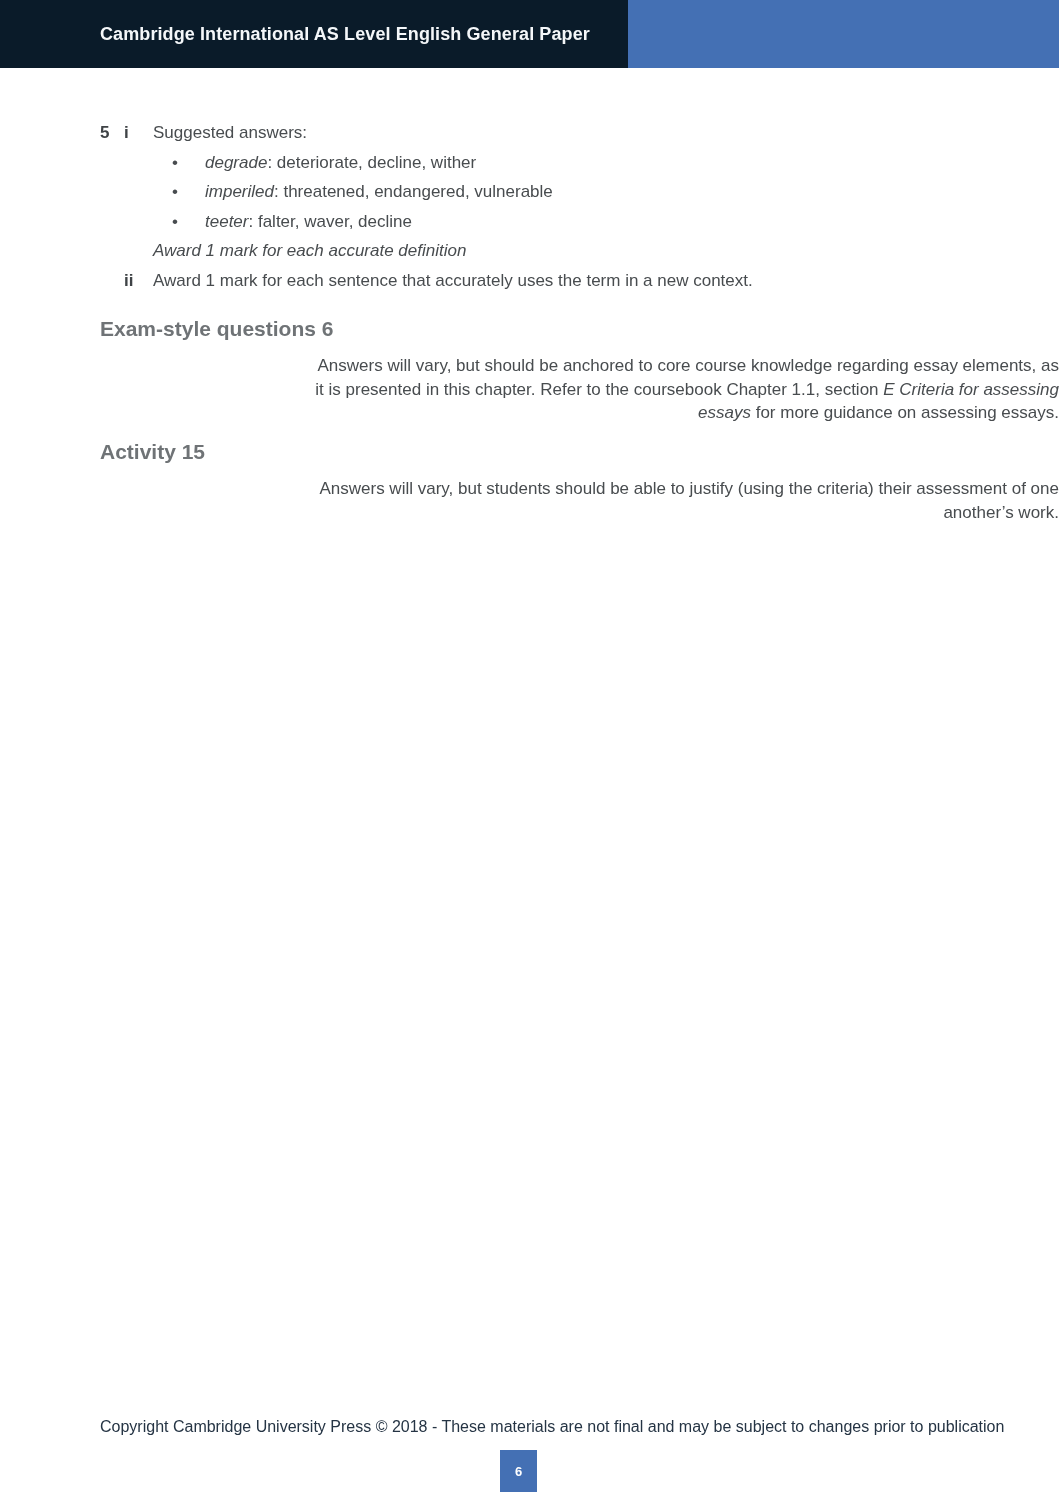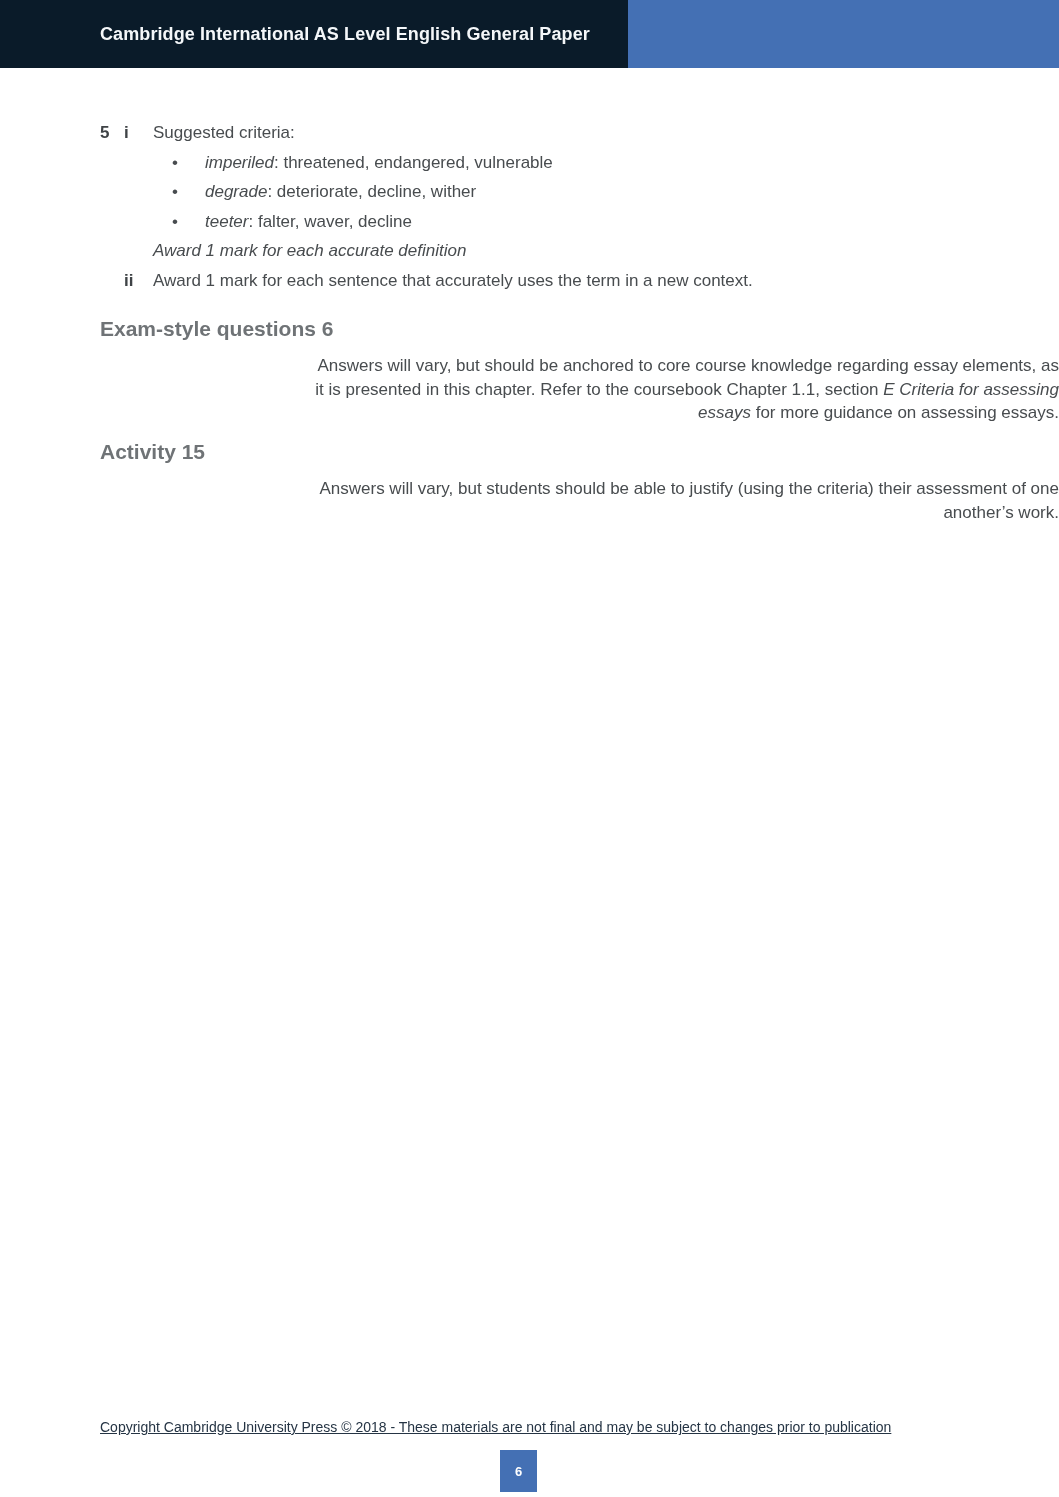--- a/index.html
+++ b/index.html
@@ -78,25 +78,24 @@
     display: block;
     line-height: 23.7px;
     white-space: pre;
   }
 
   
   .copyright {
     position: absolute;
     left: 100px;
     top: 1419px;
-    font-size: 14px;
+    font-size: 16px;
     line-height: 16px;
     color: #253444;
     white-space: nowrap;
-    text-decoration: underline;
   }
   .page-badge {
     position: absolute;
     left: 500px;
     top: 1450px;
     width: 37px;
     height: 42px;
     background: #4470b4;
     color: #ffffff;
     font-size: 13px;
@@ -118,29 +117,29 @@
     <div class="header-accent"></div>
   </header>
 
   <main class="content">
 
     <div>
       <div class="q-row">
         <span class="q-num">5</span>
         <span class="q-label">i</span>
         <div class="q-content">
-          <div class="q-line">Suggested criteria:</div>
+          <div class="q-line">Suggested answers:</div>
           <ul class="bullets">
             <li class="bullet-item">
                 <span class="dot"></span>
-                <span class="bullet-text"><i>imperiled</i><span>: threatened, endangered, vulnerable</span></span>
+                <span class="bullet-text"><i>degrade</i><span>: deteriorate, decline, wither</span></span>
               </li>
             <li class="bullet-item">
                 <span class="dot"></span>
-                <span class="bullet-text"><i>degrade</i><span>: deteriorate, decline, wither</span></span>
+                <span class="bullet-text"><i>imperiled</i><span>: threatened, endangered, vulnerable</span></span>
               </li>
             <li class="bullet-item">
                 <span class="dot"></span>
                 <span class="bullet-text"><i>teeter</i><span>: falter, waver, decline</span></span>
               </li>
           </ul>
           <div class="q-note italic">Award 1 mark for each accurate definition</div>
         </div>
       </div>
       <div class="q-row">

